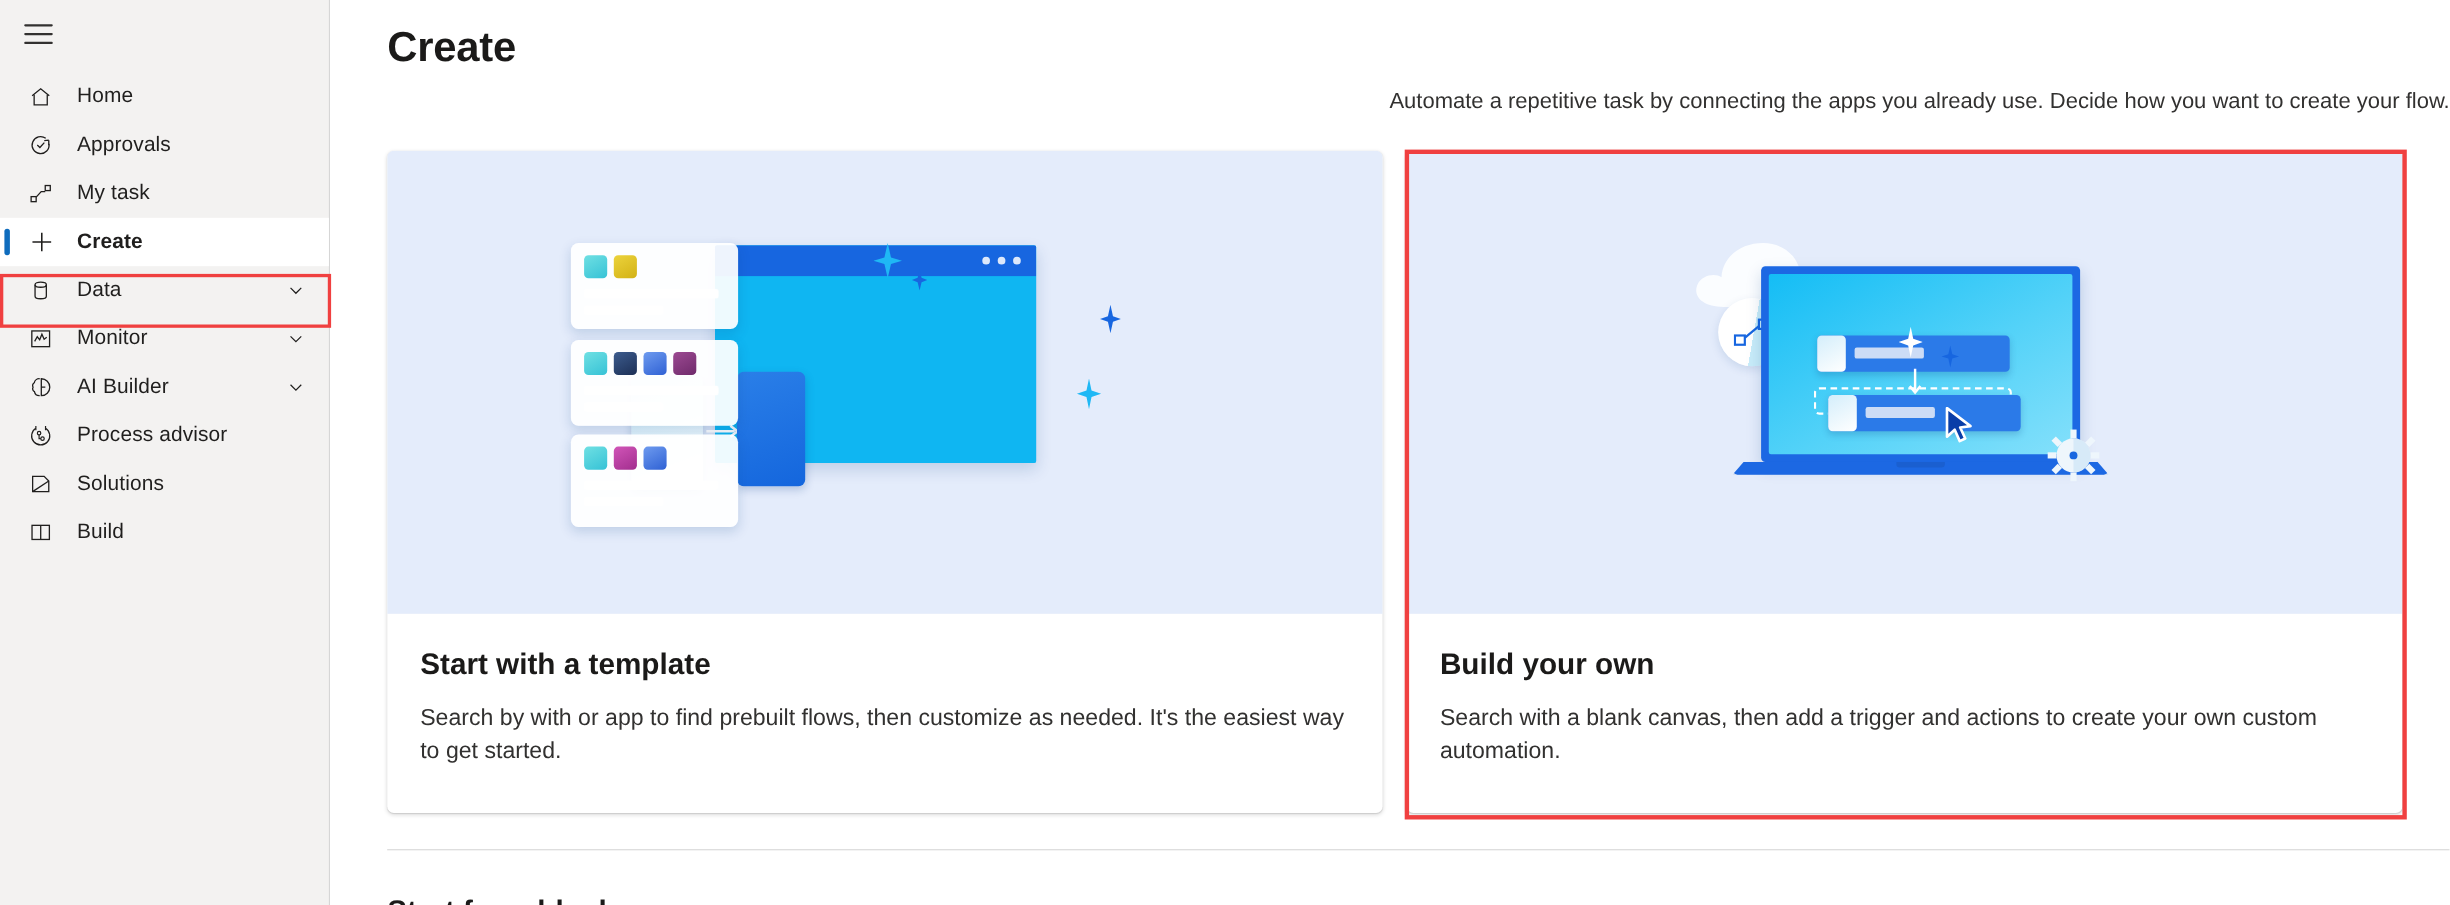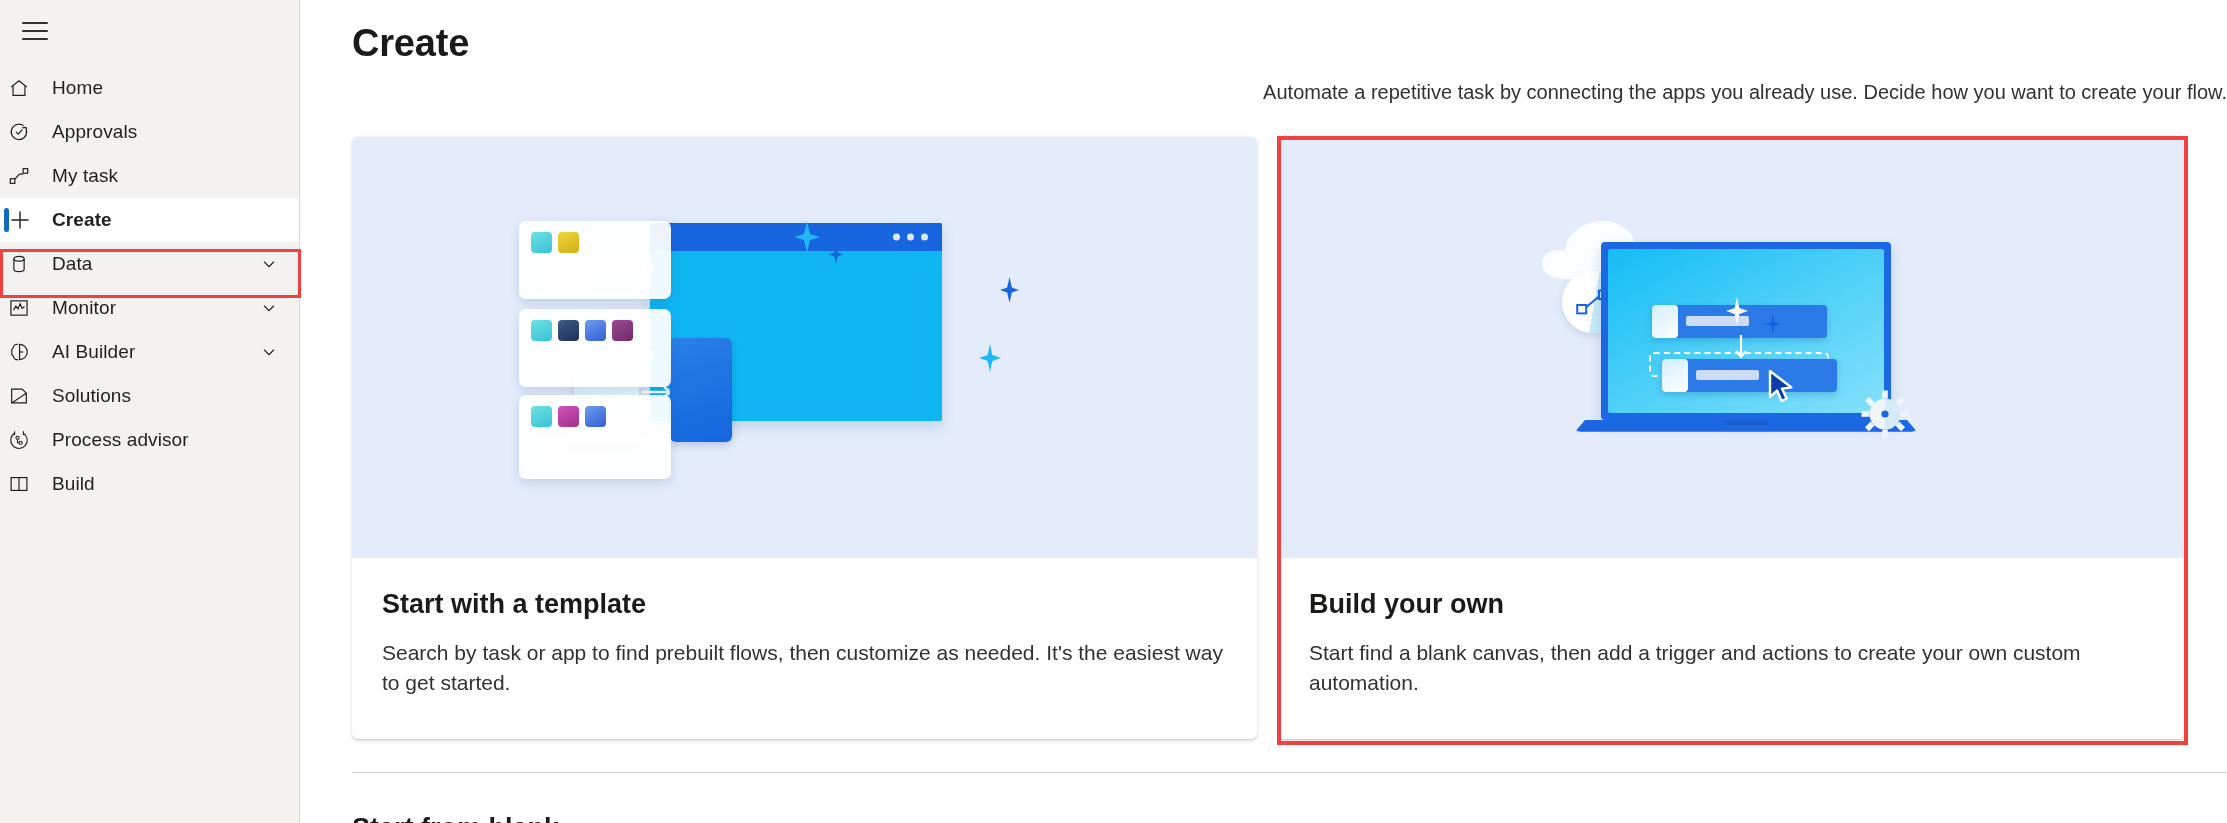--- a/index.html
+++ b/index.html
@@ -23,21 +23,21 @@
     height: 62px; display: flex; align-items: center; padding-left: 22px;
   }
   .hamburger { width: 26px; height: 18px; display: flex; flex-direction: column; justify-content: space-between; cursor: pointer; }
   .hamburger span { display: block; height: 2px; background: #323130; border-radius: 1px; }
 
   .nav { padding-top: 4px; }
   .nav-item {
     position: relative;
     height: 44px;
     display: flex; align-items: center;
-    padding-left: 8px; padding-right: 20px;
+    padding-left: 26px; padding-right: 20px;
     color: #201f1e;
     font-size: 19px;
     cursor: pointer;
     margin-bottom: 0;
   }
   .nav-item + .nav-item { margin-top: 0; }
   .nav-list { display: flex; flex-direction: column; }
   .nav-item .ico {
     width: 30px; height: 26px; flex: 0 0 30px;
     display: flex; align-items: center; justify-content: flex-start;
@@ -340,39 +340,39 @@
         <span class="lbl">AI Builder</span>
         <span class="chev">
           <svg width="18" height="18" viewBox="0 0 24 24" fill="none" stroke="currentColor" stroke-width="1.5">
             <path d="M5.5 9 L12 15.5 L18.5 9"></path>
           </svg>
         </span>
       </div>
 
       <div class="nav-item">
         <span class="ico">
-          <svg width="22" height="22" viewBox="0 0 24 24" fill="none" stroke="currentColor" stroke-width="1.3">
-            <path d="M4 4.4 H15.4 L20 9 V19.6 H4 Z"></path>
-            <path d="M20 9 L4 19.6"></path>
-          </svg>
-        </span>
-        <span class="lbl">Solutions</span>
-      </div>
-
-      <div class="nav-item">
-        <span class="ico">
           <svg width="22" height="22" viewBox="0 0 24 24" fill="none" stroke="currentColor" stroke-width="1.2">
             <path d="M16.8 4.6 A9 9 0 1 1 7.2 4.6"></path>
             <path d="M7.2 2.5 V6.6 M16.8 2.5 V6.6"></path>
             <circle cx="10.4" cy="9.6" r="1.7"></circle>
             <circle cx="13.8" cy="15" r="1.7"></circle>
             <path d="M10.4 11.4 V15 H12.1"></path>
           </svg>
         </span>
         <span class="lbl">Process advisor</span>
+      </div>
+
+      <div class="nav-item">
+        <span class="ico">
+          <svg width="22" height="22" viewBox="0 0 24 24" fill="none" stroke="currentColor" stroke-width="1.3">
+            <path d="M4 4.4 H15.4 L20 9 V19.6 H4 Z"></path>
+            <path d="M20 9 L4 19.6"></path>
+          </svg>
+        </span>
+        <span class="lbl">Solutions</span>
       </div>
 
       <div class="nav-item">
         <span class="ico">
           <svg width="22" height="22" viewBox="0 0 24 24" fill="none" stroke="currentColor" stroke-width="1.3">
             <rect x="3.4" y="5" width="17.2" height="14"></rect>
             <path d="M12 5 V19"></path>
           </svg>
         </span>
         <span class="lbl">Build</span>
@@ -457,21 +457,21 @@
             </div>
             <div class="spark" style="left:627px;top:207px">
               <svg width="22" height="28" viewBox="0 0 22 28">
                   <path d="M11 0 L13.3 11 L22 14 L13.3 17 L11 28 L8.7 17 L0 14 L8.7 11 Z" fill="#1fb8f5"></path>
                 </svg>
             </div>
           </div>
         </div>
         <div class="card-body">
           <div class="card-title">Start with a template</div>
-          <div class="card-desc">Search by task or app to find prebuilt flows, then customize as needed. It's the easiest way to get started.</div>
+          <div class="card-desc">Search by with or app to find prebuilt flows, then customize as needed. It's the easiest way to get started.</div>
         </div>
       </div>
 
       <div class="card">
         <div class="card-art">
           <div class="art2">
 
             <svg class="cloud" viewBox="0 0 144 62">
               <path d="M32 62 C12 62 4 52 8 42 C12 33 24 31 30 35 C31 16 48 4 68 4 C88 4 101 18 102 34 C116 32 126 41 126 50 C126 57 120 62 110 62 Z" fill="#fbfdff"></path>
             </svg>
@@ -531,21 +531,21 @@
             </div>
             <div class="spark" style="left:486px;top:177px">
               <svg width="16" height="20" viewBox="0 0 16 20">
                   <path d="M8 0 L9.8 8 L16 10 L9.8 12 L8 20 L6.2 12 L0 10 L6.2 8 Z" fill="#1766e0"></path>
                 </svg>
             </div>
           </div>
         </div>
         <div class="card-body">
           <div class="card-title">Build your own</div>
-          <div class="card-desc">Start find a blank canvas, then add a trigger and actions to create your own custom automation.</div>
+          <div class="card-desc">Search with a blank canvas, then add a trigger and actions to create your own custom automation.</div>
         </div>
       </div>
 
     </div>
 
     <div class="divider"></div>
     <div class="bottom-clip">Start from blank</div>
 
   </main>
 

